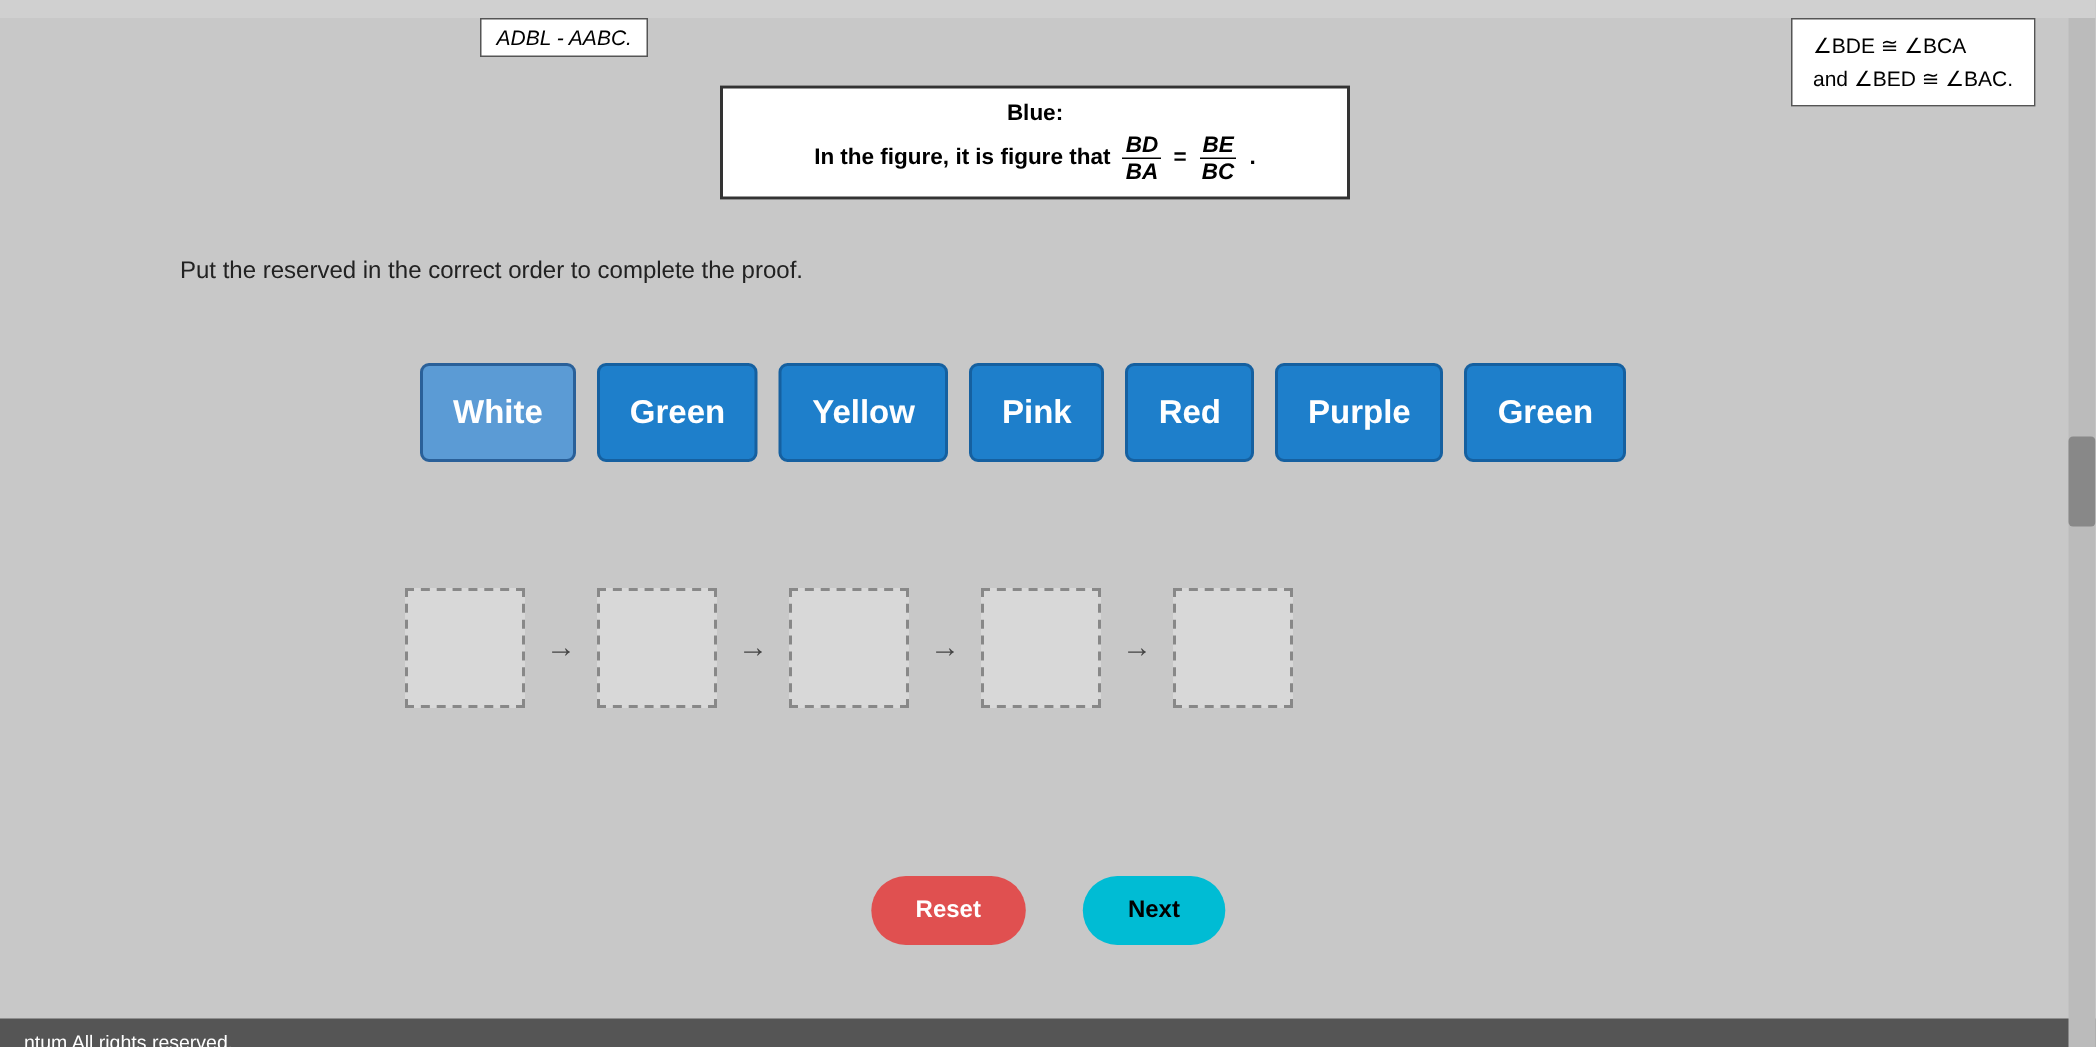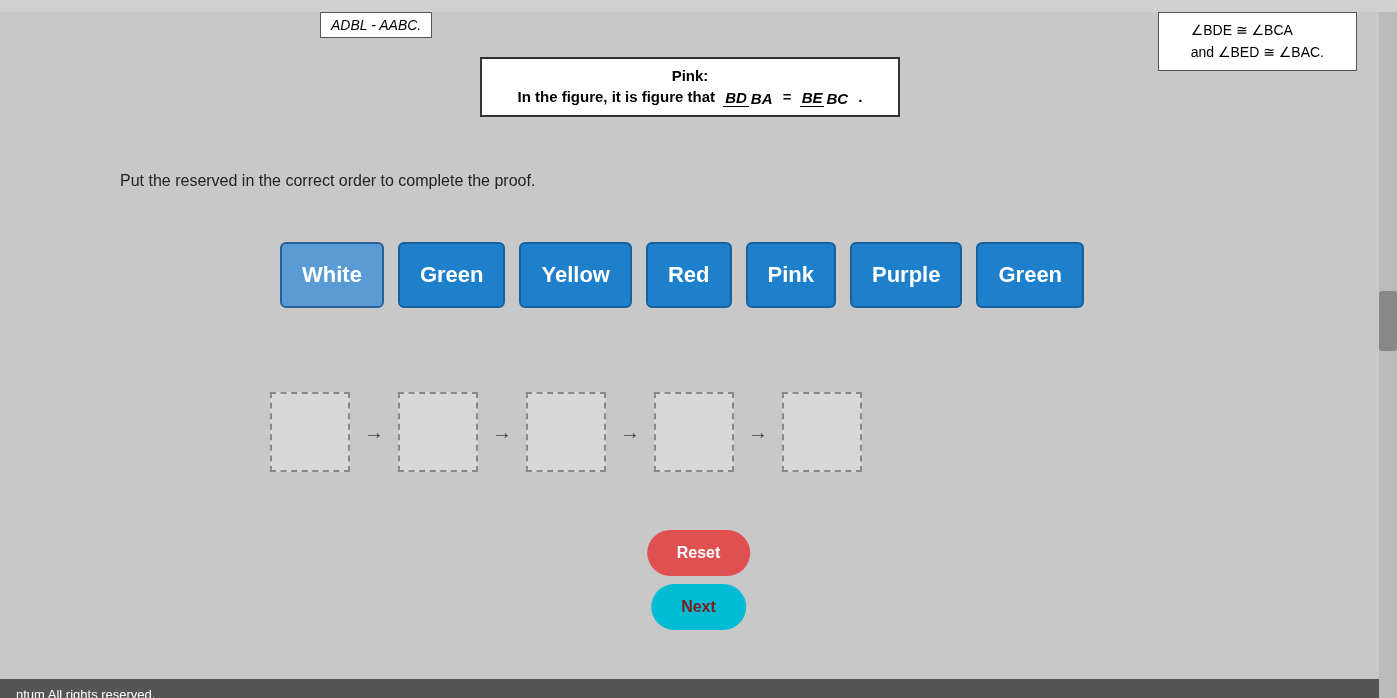--- a/index.html
+++ b/index.html
@@ -34,21 +34,21 @@
       width: 420px;
     }
 
     .proof-box-blue .title {
       font-weight: bold;
       margin-bottom: 4px;
     }
 
     .fraction-box {
       display: inline-flex;
-      flex-direction: row;
+      flex-direction: column;
       align-items: center;
       vertical-align: middle;
       margin: 0 4px;
     }
 
     .fraction-box .numerator {
       border-bottom: 1.5px solid #000;
       padding: 0 2px;
       font-style: italic;
       font-weight: bold;
@@ -151,39 +151,38 @@
       margin: 0 4px;
     }
 
     
     .bottom-buttons {
       position: absolute;
       bottom: 80px;
       left: 50%;
       transform: translateX(-50%);
       display: flex;
-      gap: 8px;
+      gap: 38px;
       align-items: center;
-      flex-direction: column;
     }
 
     .btn-reset {
       background-color: #e05050;
       color: white;
       border: none;
       border-radius: 25px;
       padding: 14px 30px;
       font-size: 16px;
       cursor: pointer;
       font-weight: bold;
     }
 
     .btn-next {
       background-color: #00bcd4;
-      color: #7f1d1d;
+      color: #000000;
       border: none;
       border-radius: 25px;
       padding: 14px 30px;
       font-size: 16px;
       cursor: pointer;
       font-weight: bold;
     }
 
     
     .footer {
@@ -209,21 +208,21 @@
       font-style: italic;
     }
 
     
     .right-box {
       position: absolute;
       top: 0;
       right: 40px;
       border: 1px solid #555;
       background: white;
-      padding: 6px 32px;
+      padding: 6px 14px;
       font-size: 14px;
       line-height: 1.6;
     }
 
     .scrollbar-right {
       position: absolute;
       right: 0;
       top: 0;
       width: 18px;
       height: 100%;
@@ -248,21 +247,21 @@
   <div class="top-left-box">
     <span>ADBL - AABC.</span>
   </div>
 
   <div class="right-box">
     <div>∠BDE ≅ ∠BCA</div>
     <div>and ∠BED ≅ ∠BAC.</div>
   </div>
 
   <div class="proof-box-blue">
-    <div class="title">Pink:</div>
+    <div class="title">Blue:</div>
     <div>
       <span>In the figure, it is figure that</span>
       <span>
         <span class="fraction-box">
           <span class="numerator">BD</span>
           <span class="denominator">BA</span>
         </span>
       </span>
       <span>=</span>
       <span>
@@ -274,22 +273,22 @@
       <span>.</span>
     </div>
   </div>
 
   <div class="instruction">Put the reserved in the correct order to complete the proof.</div>
 
   <div class="color-buttons">
     <button class="color-btn btn-white">White</button>
     <button class="color-btn btn-blue">Green</button>
     <button class="color-btn btn-yellow">Yellow</button>
+    <button class="color-btn btn-pink">Pink</button>
     <button class="color-btn btn-red">Red</button>
-    <button class="color-btn btn-pink">Pink</button>
     <button class="color-btn btn-purple">Purple</button>
     <button class="color-btn btn-green">Green</button>
   </div>
 
   <div class="drop-slots">
     <div class="drop-slot"></div>
     <span class="arrow-sep">→</span>
     <div class="drop-slot"></div>
     <span class="arrow-sep">→</span>
     <div class="drop-slot"></div>

